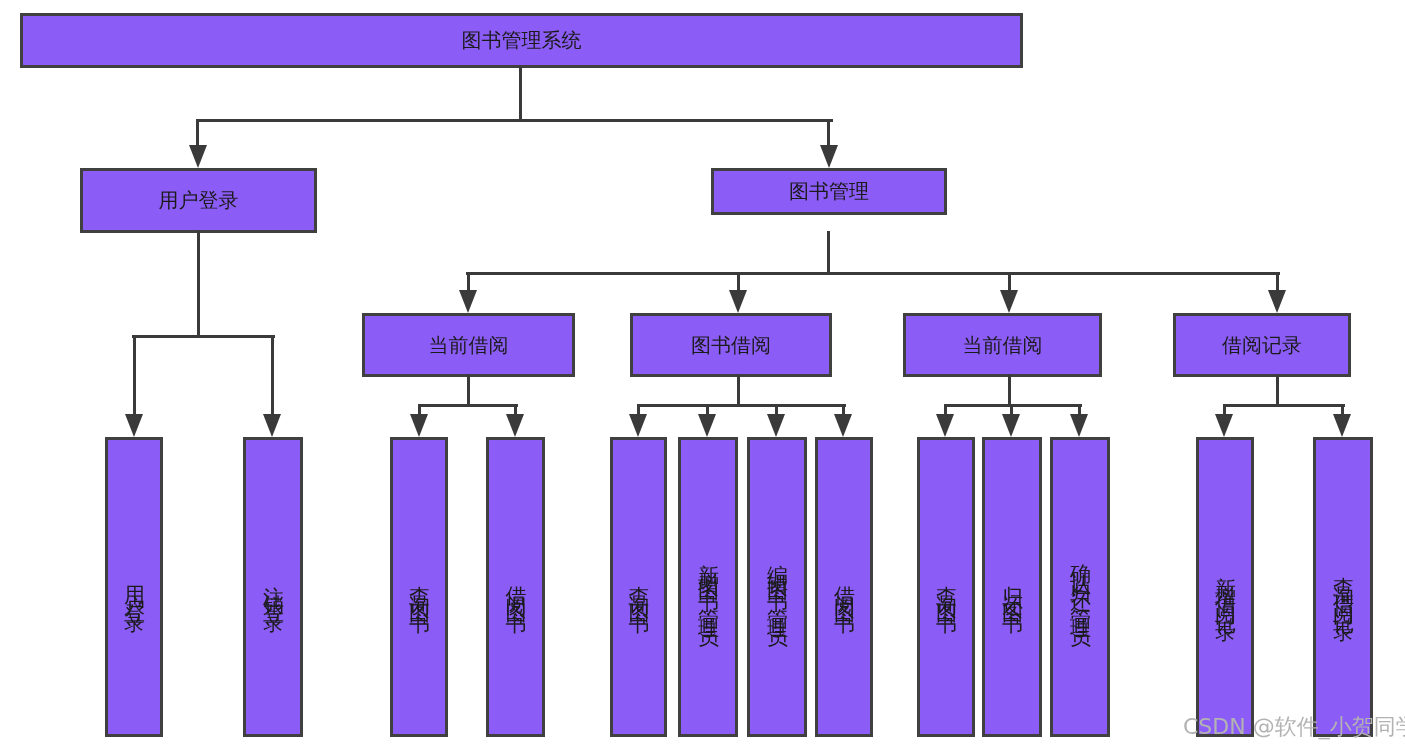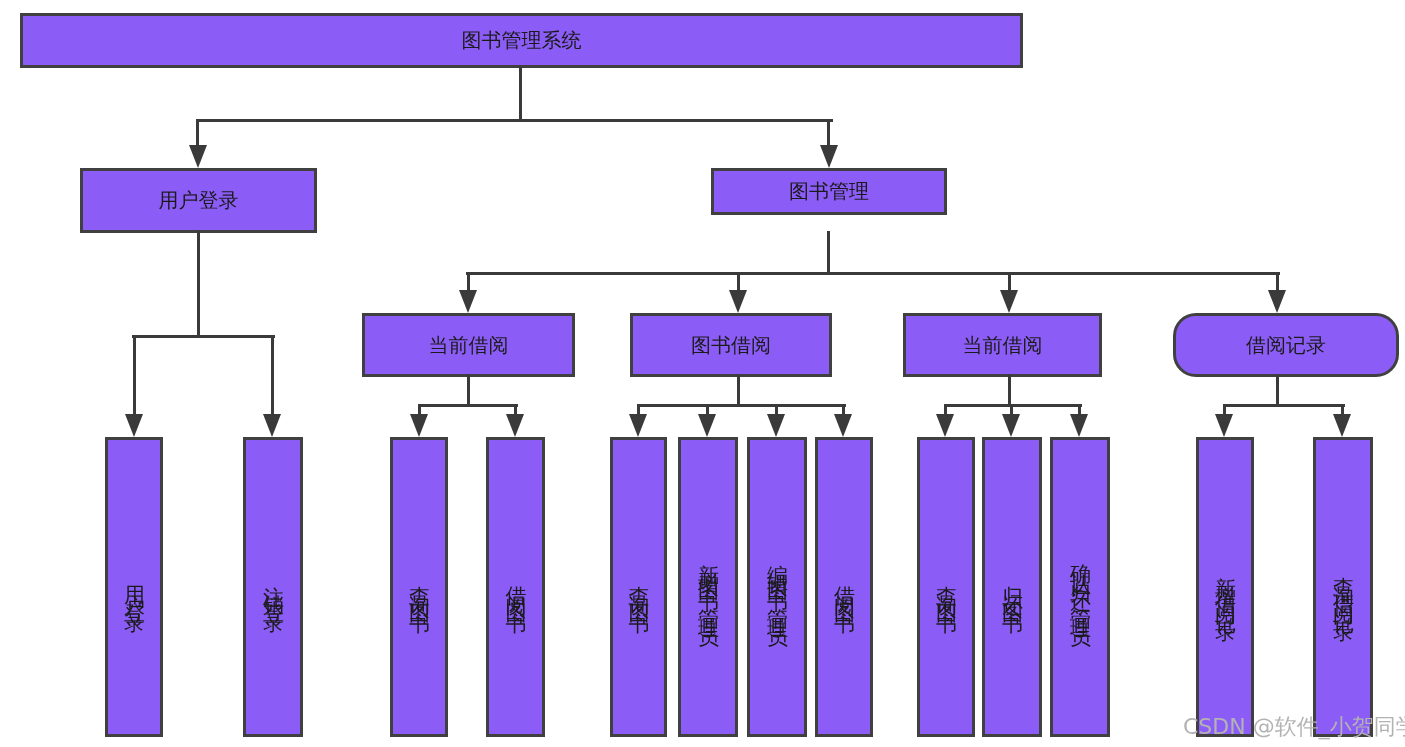--- a/index.html
+++ b/index.html
@@ -91,21 +91,21 @@
 
   <div class="box hbox" style="left:362px; top:313px; width:213px; height:64px;">
     <span>当前借阅</span>
   </div>
   <div class="box hbox" style="left:630px; top:313px; width:202px; height:64px;">
     <span>图书借阅</span>
   </div>
   <div class="box hbox" style="left:903px; top:313px; width:199px; height:64px;">
     <span>当前借阅</span>
   </div>
-  <div class="box hbox" style="left:1173px; top:313px; width:226px; height:64px;border-radius:23px;">
+  <div class="box hbox" style="left:1173px; top:313px; width:178px; height:64px;">
     <span>借阅记录</span>
   </div>
 
   <div class="line" style="left:467px; top:375px; width:3px;   height:31px;"></div>
   <div class="line" style="left:418px; top:404px; width:100px; height:3px;"></div>
   <div class="line" style="left:418px; top:404px; width:3px;   height:14px;"></div>
   <div class="line" style="left:514px; top:404px; width:3px;   height:14px;"></div>
   <div class="arrow" style="left:410px; top:414px;"></div>
   <div class="arrow" style="left:506px; top:414px;"></div>
 

